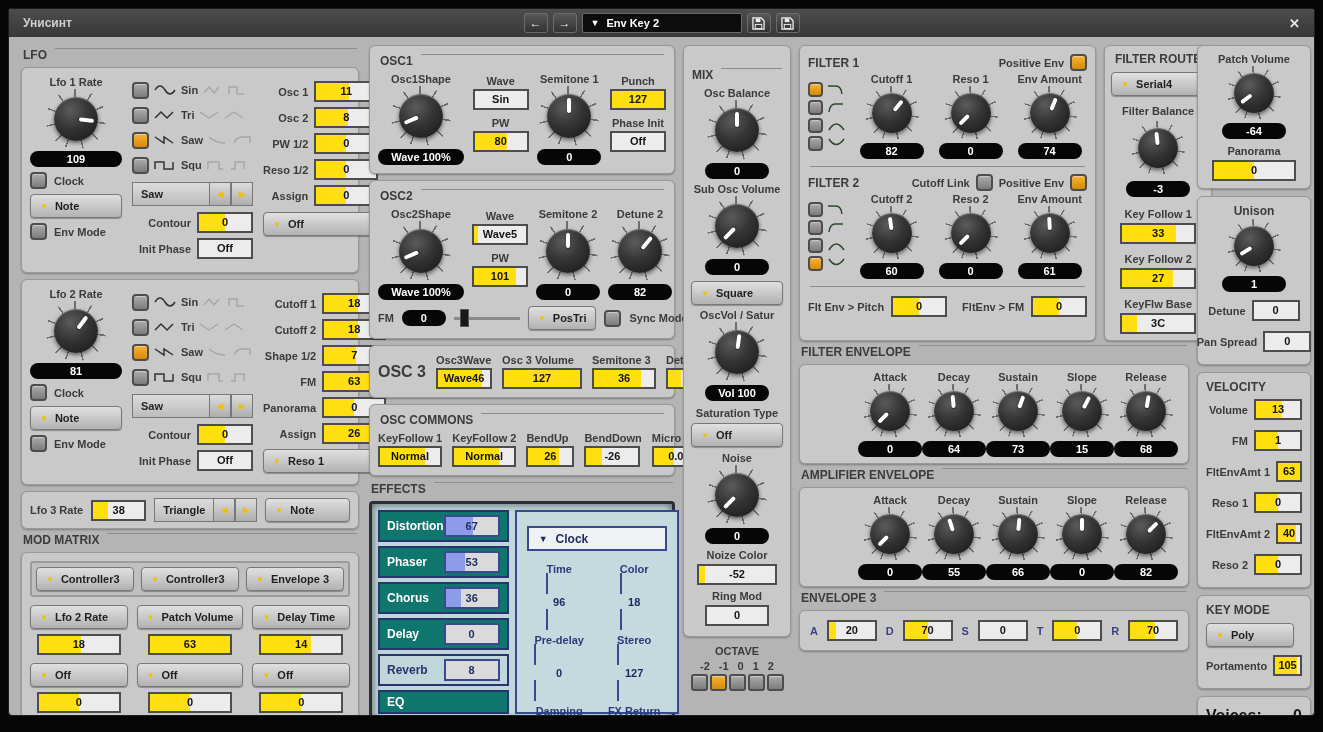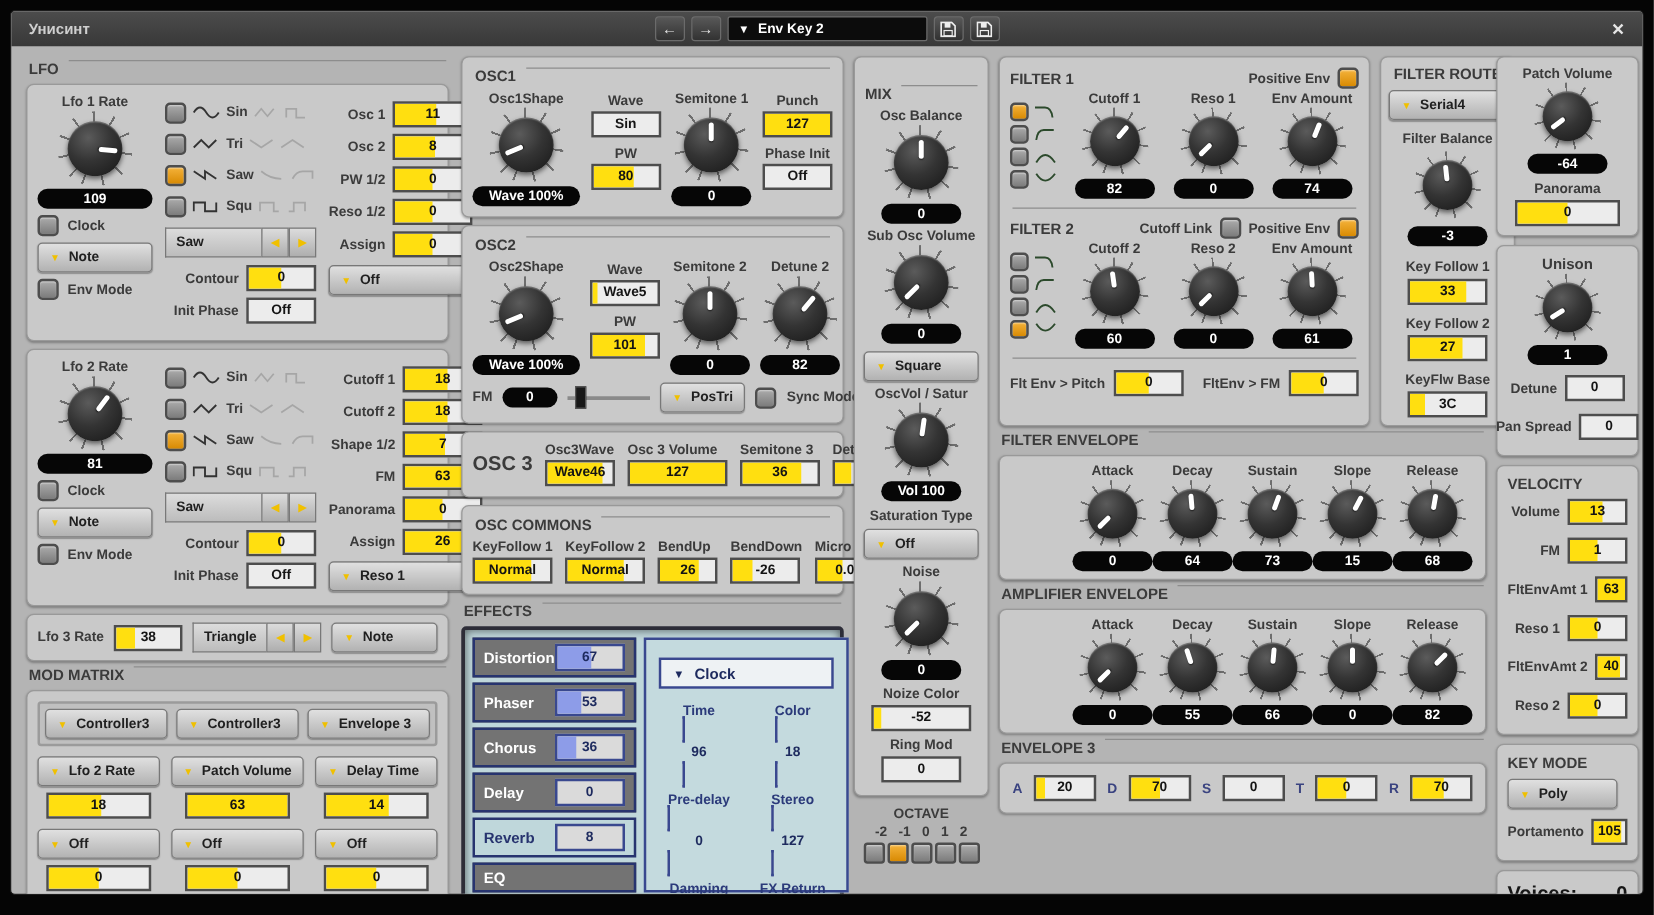--- a/index.html
+++ b/index.html
@@ -28,21 +28,21 @@
   .knob .ptr::after{content:"";position:absolute;left:50%;top:4px;width:4px;height:15px;margin-left:-2px;background:#fff;border-radius:2px;box-shadow:0 1px 1px rgba(0,0,0,.5)}
   .knob.sm{width:54px;height:54px}
   .knob.sm .face,.knob.sm .ptr{inset:7px}
   .knob.sm .ptr::after{height:13px}
   .lcd{background:#060606;color:#fff;border-radius:10px;font-size:11px;font-weight:bold;text-align:center;padding:2px 0;min-width:64px;margin:2px auto 0}
   .lcd.wide{min-width:86px}
   .lcd.w44{min-width:44px;display:inline-block;margin:0}
   .yf{position:relative;height:21px;border:2px solid #4d4d4d;background:#ececec;overflow:hidden;display:inline-block;vertical-align:middle}
   .yf .fl{position:absolute;left:0;top:0;bottom:0;width:0;background:#ffdf10}
   .yf .v{position:relative;display:block;text-align:center;font-size:11px;font-weight:bold;color:#141414;line-height:17px}
-  .w48{width:48px}.w56{width:56px}.w64{width:64px}.w72{width:64px}.w80{width:80px}.w84{width:84px}
+  .w48{width:48px}.w56{width:56px}.w64{width:64px}.w72{width:76px}.w80{width:80px}.w84{width:84px}
   .lrow{display:flex;align-items:center;justify-content:flex-end;gap:6px;margin:5px 0}
   .dd{display:flex;align-items:center;gap:7px;height:24px;padding:0 9px;background:linear-gradient(#e0e0e0,#b2b2b2);border:1px solid #787878;border-radius:4px;font-size:11px;font-weight:bold;color:#1f1f1f;box-shadow:0 1px 1px rgba(0,0,0,.3);cursor:pointer;white-space:nowrap}
   .dd .arr{color:#f0c000;font-size:8px}
   .chk{width:17px;height:17px;border-radius:4px;border:2px solid #4d4d4d;background:linear-gradient(#ababab,#7c7c7c);box-shadow:inset 0 1px 1px rgba(255,255,255,.4);flex:none;cursor:pointer}
   .chk.on{background:linear-gradient(#f4b23a,#d88a03)}
   .chkrow{display:flex;align-items:center;gap:7px;margin:5px 0}
   .wavesel{display:flex;margin:6px 0}
   .wavesel .wname{flex:1;height:24px;background:linear-gradient(#dcdcdc,#bcbcbc);border:1px solid #787878;border-right:none;font-size:11px;font-weight:bold;color:#1f1f1f;display:flex;align-items:center;padding:0 8px}
   .arrbtn{width:22px;height:24px;background:linear-gradient(#dcdcdc,#aeaeae);border:1px solid #787878;display:flex;align-items:center;justify-content:center;color:#f0c000;font-size:9px;cursor:pointer}
   .waverow{display:flex;align-items:center;gap:5px;margin:3px 0;height:22px}
@@ -61,21 +61,21 @@
   .osc-row{display:flex;gap:8px;align-items:flex-start;justify-content:space-between}
   .osc-mid{display:flex;flex-direction:column;align-items:center;gap:2px;padding-top:2px}
   .fmrow{display:flex;align-items:center;gap:8px;margin-top:6px}
   .slider{position:relative;width:66px;height:18px;flex:none}
   .slider .track{position:absolute;left:0;right:0;top:8px;height:3px;background:#8a8a8a}
   .slider .handle{position:absolute;left:6px;top:0;width:9px;height:18px;background:#181818;border:1px solid #555}
   .osc3row{display:flex;align-items:center;gap:10px}
   .osc3col{display:flex;flex-direction:column;align-items:flex-start;gap:2px}
   .fx{border:3px solid #2d2d38;border-radius:4px;background:#bfd7db;box-shadow:inset 0 0 8px rgba(0,0,0,.6);display:flex;padding:6px;gap:6px;height:222px}
   .fx-tabs{width:145px;display:flex;flex-direction:column;gap:4px}
-  .fx-tab{background:#737373;border:2px solid #27346f;color:#fff;font-weight:bold;font-size:12px;display:flex;align-items:center;justify-content:space-between;padding:3px 7px;flex:1;cursor:pointer}
+  .fx-tab{background:#0f766e;border:2px solid #27346f;color:#fff;font-weight:bold;font-size:12px;display:flex;align-items:center;justify-content:space-between;padding:3px 7px;flex:1;cursor:pointer}
   .fx-tab.on{background:#bfd7db;color:#27346f}
   .fx-val{width:56px;height:22px;border:2px solid #39488f;background:#dadada;position:relative;overflow:hidden;flex:none}
   .fx-val .fl{position:absolute;left:0;top:0;bottom:0;width:0;background:#8d9ce8}
   .fx-val .v{position:relative;display:block;text-align:center;font-size:11px;font-weight:bold;color:#1d2a5e;line-height:18px}
   .fx-main{flex:1;border:2px solid #39488f;background:#c4dade;padding:8px 10px}
   .hall-dd{background:#eef2f4;border:2px solid #39488f;height:25px;display:flex;align-items:center;gap:8px;padding:0 10px;font-weight:bold;font-size:12px;color:#1d2a5e;width:140px;margin:6px auto 12px;cursor:pointer}
   .hall-dd .harr{font-size:9px}
   .fx-grid{display:grid;grid-template-columns:1fr 1fr;gap:5px 10px;justify-items:center}
   .fx-lbl{font-size:11px;font-weight:bold;color:#2b3a7a;text-align:center}
   .mixp{display:flex;flex-direction:column;align-items:center;padding:6px 6px 10px}

